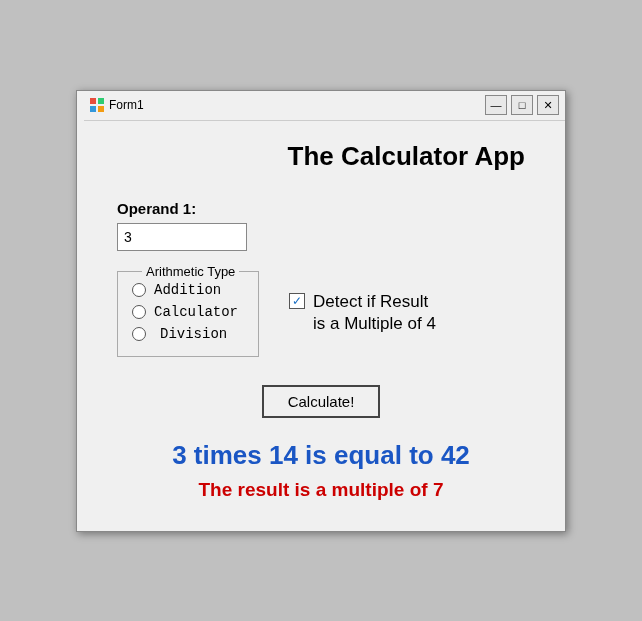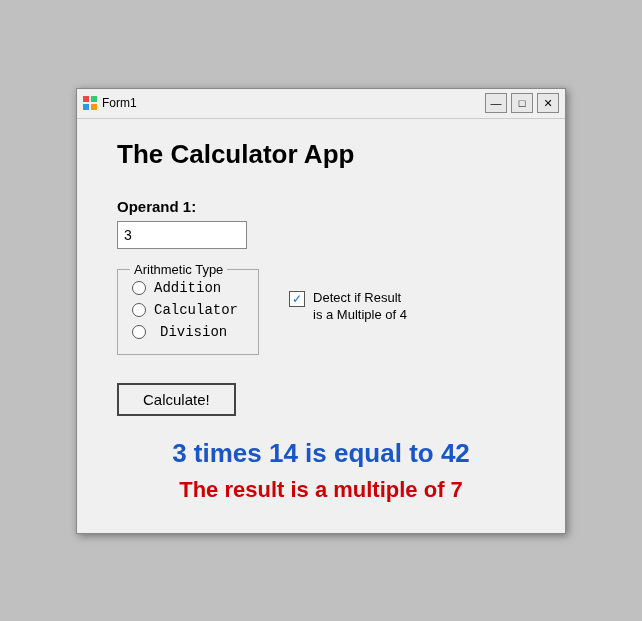--- a/index.html
+++ b/index.html
@@ -26,20 +26,21 @@
     }
 
     .title-bar {
       background: #f0f0f0;
       border-bottom: 1px solid #ccc;
       display: flex;
       align-items: center;
       justify-content: space-between;
       padding: 4px 6px;
       height: 30px;
+      margin-left: 7px;
     }
 
     .title-bar-left {
       display: flex;
       align-items: center;
       gap: 5px;
     }
 
     .title-bar-icon {
       width: 14px;
@@ -67,21 +68,21 @@
       font-size: 11px;
       cursor: pointer;
       color: #000;
     }
 
     .window-body {
       padding: 20px 40px 30px 40px;
     }
 
     .app-title {
-      text-align: left;
+      text-align: right;
       font-size: 26px;
       font-weight: bold;
       color: #000;
       margin-bottom: 28px;
     }
 
     .operands-row {
       display: flex;
       gap: 60px;
       margin-bottom: 20px;
@@ -119,21 +120,21 @@
 
     .arithmetic-group {
       border: 1px solid #aaa;
       padding: 10px 20px 14px 14px;
       position: relative;
     }
 
     .arithmetic-legend {
       position: absolute;
       top: -8px;
-      left: 12px;
+      left: 24px;
       background: #f0f0f0;
       padding: 0 4px;
       font-size: 13px;
       color: #000;
     }
 
     .radio-option {
       display: flex;
       align-items: center;
       gap: 8px;
@@ -188,28 +189,28 @@
       margin-top: 2px;
     }
 
     .checkbox-check {
       font-size: 12px;
       color: #1a6fc4;
       line-height: 1;
     }
 
     .detect-label {
-      font-size: 13px;
+      font-size: 17px;
       color: #000;
       line-height: 1.35;
     }
 
     .calculate-row {
       display: flex;
-      justify-content: flex-start;
+      justify-content: center;
       margin-bottom: 22px;
     }
 
     .calculate-btn {
       padding: 6px 24px;
       font-size: 15px;
       background: #f0f0f0;
       border: 2px solid #444;
       cursor: pointer;
       color: #000;
@@ -218,21 +219,21 @@
     .result-primary {
       text-align: center;
       font-size: 26px;
       font-weight: bold;
       color: #1a56c4;
       margin-bottom: 8px;
     }
 
     .result-secondary {
       text-align: center;
-      font-size: 22px;
+      font-size: 19px;
       font-weight: bold;
       color: #cc0000;
     }
   </style>
 </head>
 <body>
 
 <div class="window">
 
   <div class="title-bar">

